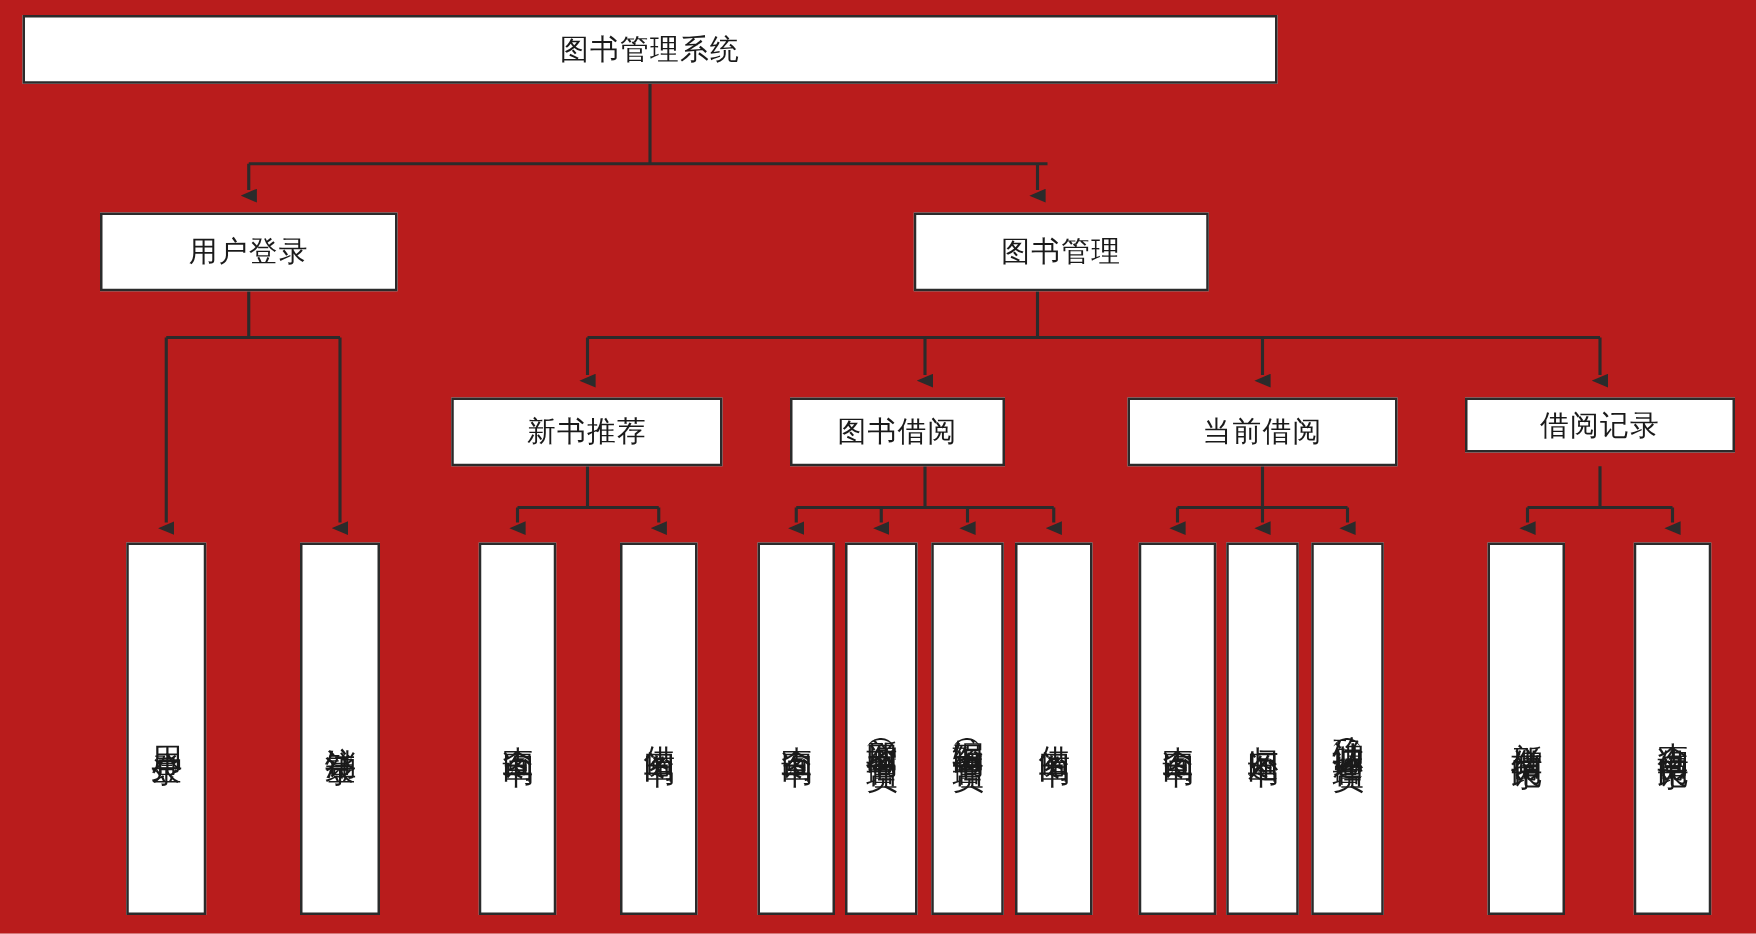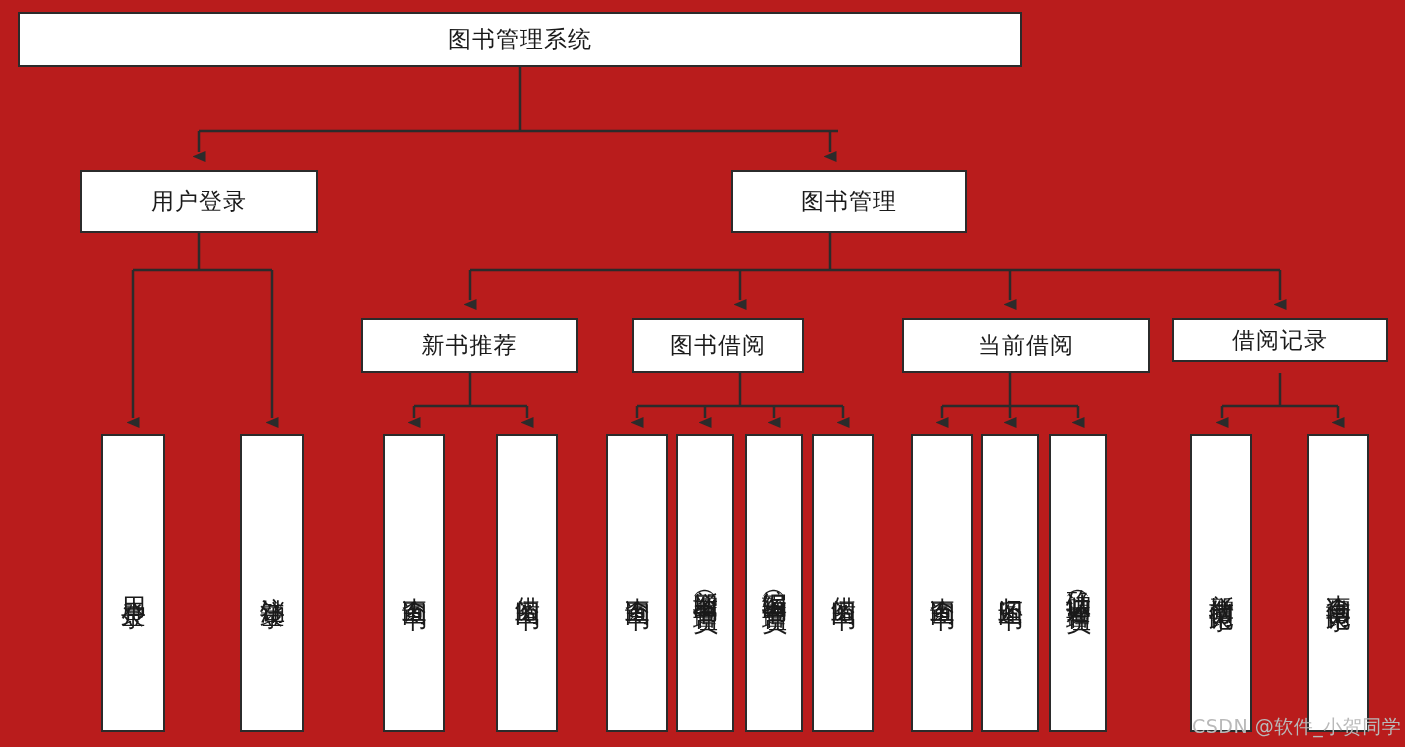--- a/index.html
+++ b/index.html
@@ -125,21 +125,21 @@
   <div class="node h" style="left:712px; top:170px; width:236px; height:63px;margin-left:19px;">
     <span>图书管理</span>
   </div>
 
   <div class="node h" style="left:361px; top:318px; width:217px; height:55px;">
     <span>新书推荐</span>
   </div>
   <div class="node h" style="left:632px; top:318px; width:172px; height:55px;">
     <span>图书借阅</span>
   </div>
-  <div class="node h" style="left:902px; top:318px; width:248px; height:55px;">
+  <div class="node h" style="left:902px; top:318px; width:216px; height:55px;">
     <span>当前借阅</span>
   </div>
   <div class="node h" style="left:1172px; top:318px; width:216px; height:44px;">
     <span>借阅记录</span>
   </div>
 
   <div class="node v" style="left:101px; top:434px; width:64px; height:298px;">
     <span class="vtext">用户登录</span>
   </div>
   <div class="node v" style="left:240px; top:434px; width:64px; height:298px;">
@@ -176,15 +176,14 @@
     <span class="vtext">确认归还（管理员）</span>
   </div>
 
   <div class="node v" style="left:1190px; top:434px; width:62px; height:298px;">
     <span class="vtext">新增借阅记录</span>
   </div>
   <div class="node v" style="left:1307px; top:434px; width:62px; height:298px;">
     <span class="vtext">查询借阅记录</span>
   </div>
 
-  <div class="watermark" style="left:1192px; top:714px;">CSDN @软件_小贺同学</div>
 
 </div>
 
 </body></html>

